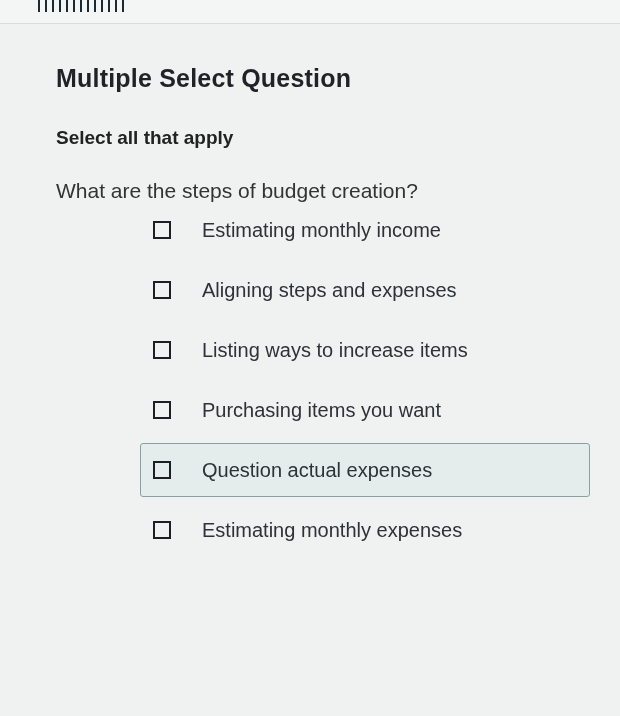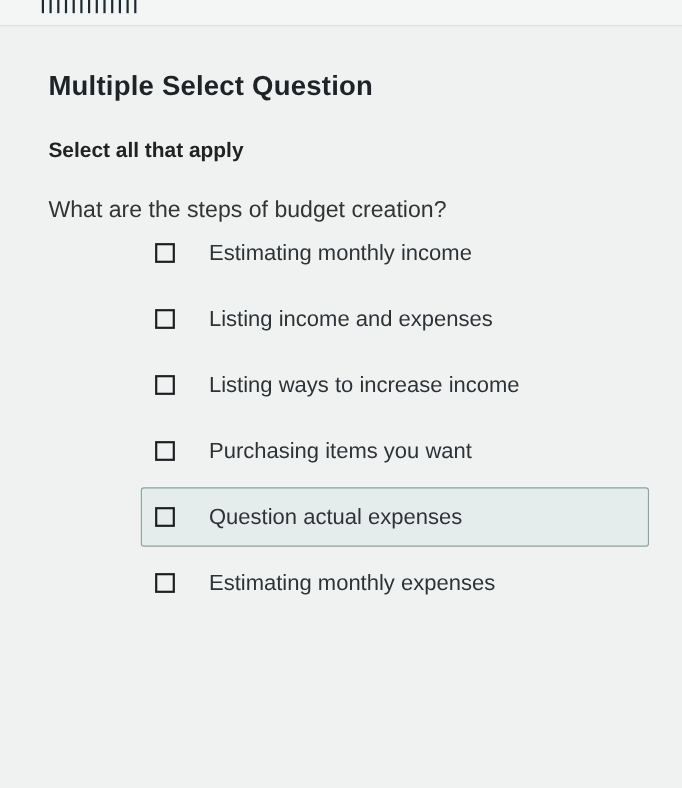--- a/index.html
+++ b/index.html
@@ -25,21 +25,21 @@
     gap: 5px;
     align-items: flex-start;
   }
   .progress-marks span {
     display: block;
     width: 2px;
     height: 12px;
     background: #1b2a33;
   }
   .content {
-    padding: 40px 30px 0 44px;
+    padding: 40px 30px 0 56px;
   }
   .q-type {
     font-size: 25px;
     font-weight: 700;
     color: #1f2327;
     letter-spacing: 0.2px;
     margin-bottom: 34px;
   }
   .instruction {
     font-size: 19px;
@@ -112,25 +112,25 @@
 
   <div class="prompt">What are the steps of budget creation?</div>
 
   <div class="options" id="options-root">
       <div class="option">
         <div class="checkbox"></div>
         <span class="option-label">Estimating monthly income</span>
       </div>
       <div class="option">
         <div class="checkbox"></div>
-        <span class="option-label">Listing income and expenses</span>
+        <span class="option-label">Aligning steps and expenses</span>
       </div>
       <div class="option">
         <div class="checkbox"></div>
-        <span class="option-label">Listing ways to increase income</span>
+        <span class="option-label">Listing ways to increase items</span>
       </div>
       <div class="option">
         <div class="checkbox"></div>
         <span class="option-label">Purchasing items you want</span>
       </div>
       <div class="option highlight">
         <div class="checkbox"></div>
         <span class="option-label">Question actual expenses</span>
       </div>
       <div class="option">

